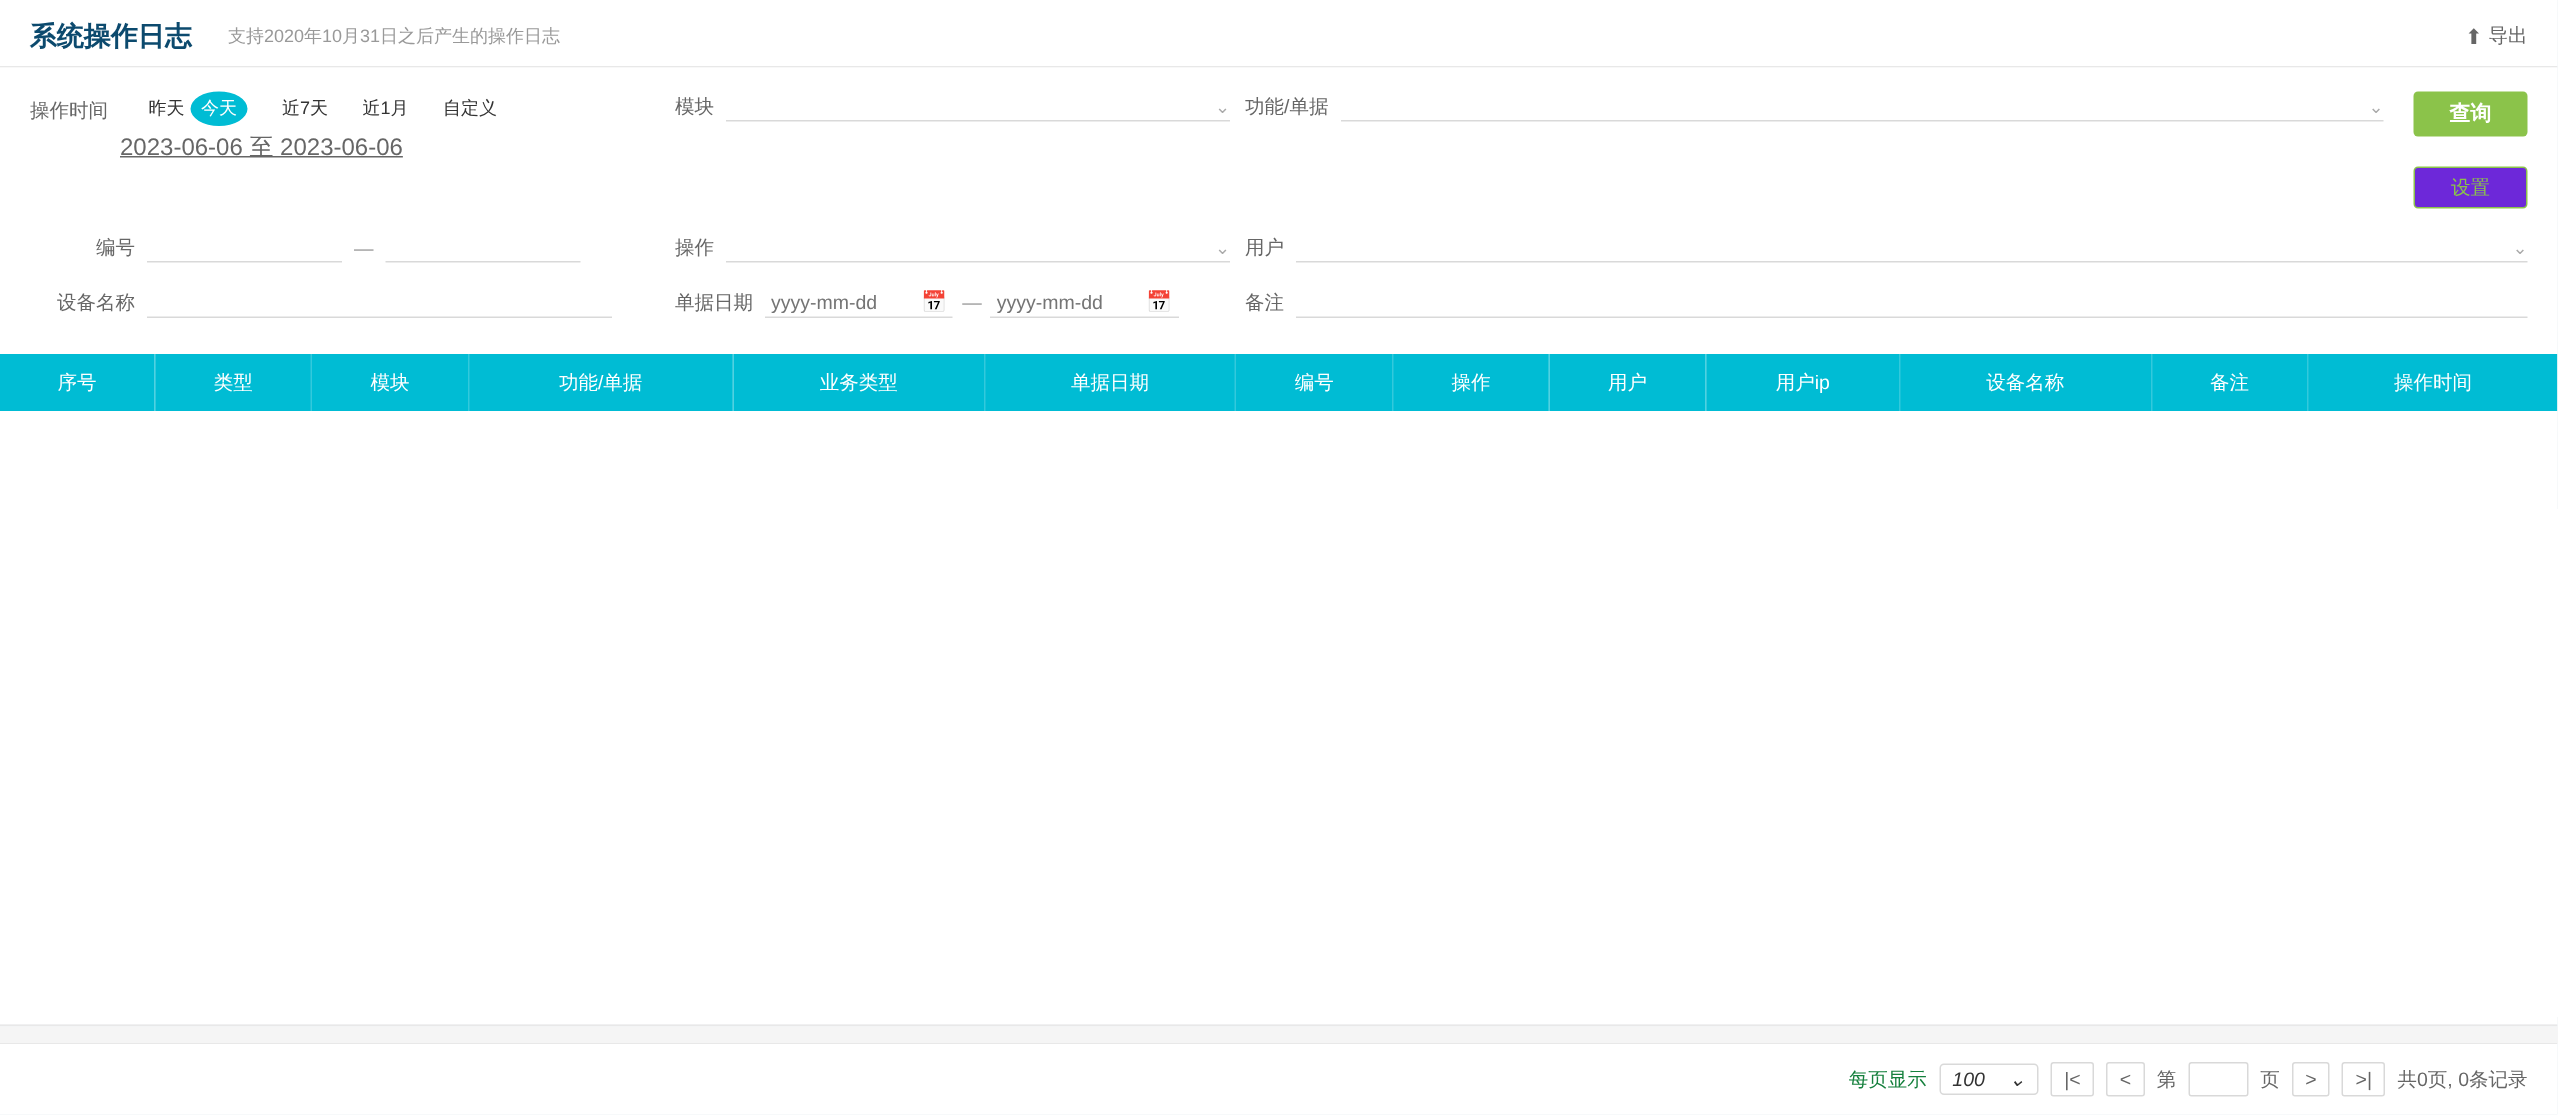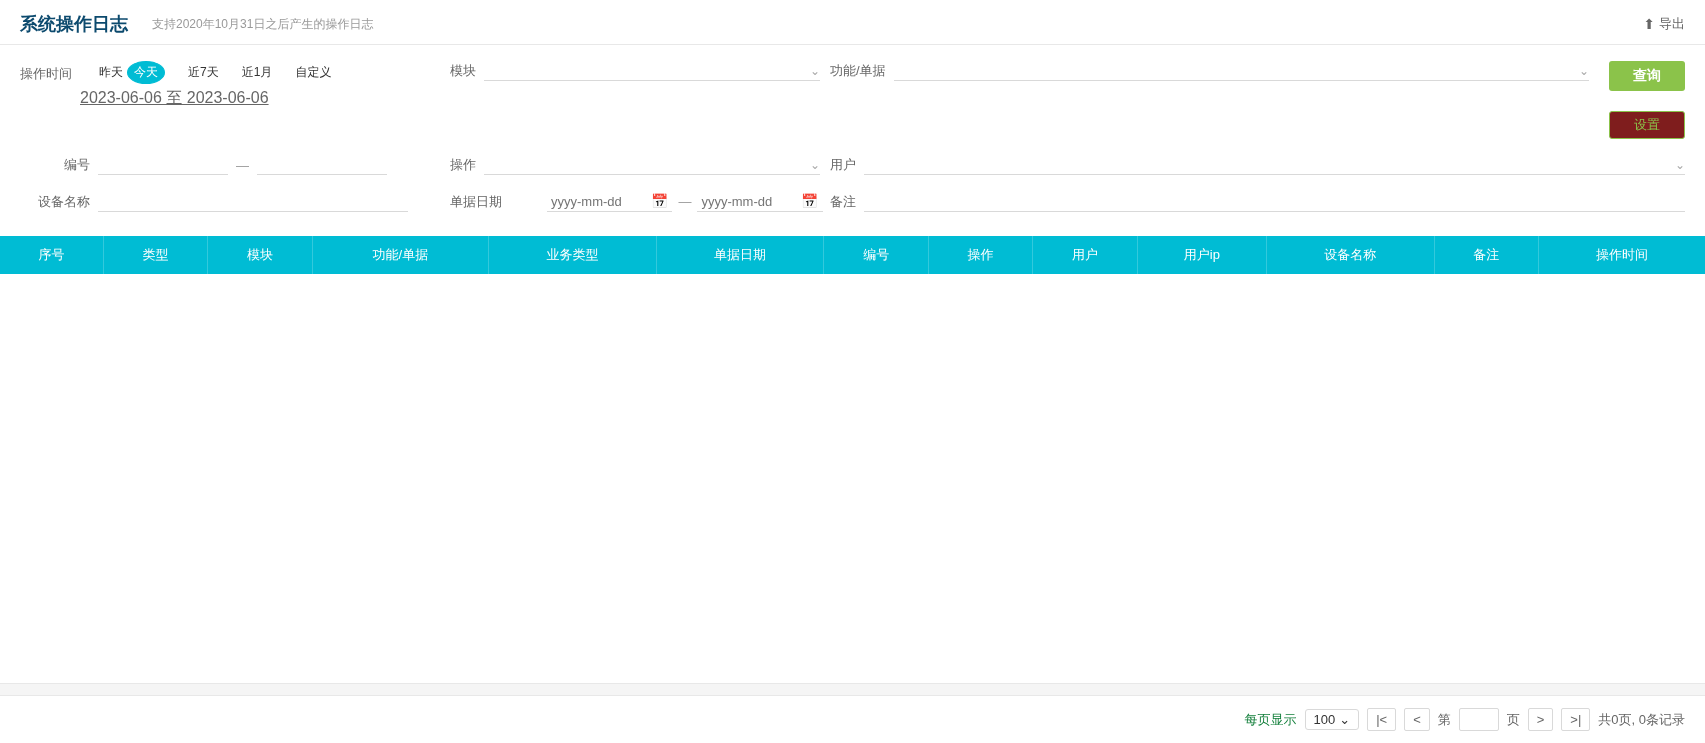--- a/index.html
+++ b/index.html
@@ -25,21 +25,21 @@
     .time-btn-plain { border: none; background: none; cursor: pointer; font-size: 12px; color: #333; padding-left: 19px; }
     .time-range { font-size: 16px; color: #666; text-decoration: underline; }
     .chevron-icon { color: #aaa; font-size: 12px; margin-left: auto; }
     .date-input-wrapper { display: flex; align-items: center; border-bottom: 1px solid #d9d9d9; padding: 2px 4px; }
     .date-input-wrapper input { border: none; outline: none; font-size: 13px; width: 100px; background: transparent; color: #bbb; }
     .calendar-icon { color: #00bcd4; font-size: 14px; cursor: pointer; }
 
     
     .action-buttons { display: flex; flex-direction: column; gap: 20px; margin-left: 20px; }
     .query-btn { background: #8bc34a; color: #fff; border: none; padding: 6px 24px; border-radius: 3px; cursor: pointer; font-size: 14px; font-weight: bold; }
-    .settings-btn { background: #7f1d1d; color: #8bc34a; border: 1px solid #8bc34a; padding: 4px 22px; border-radius: 3px; cursor: pointer; font-size: 13px; }
+    .settings-btn { background: #6d28d9; color: #8bc34a; border: 1px solid #8bc34a; padding: 4px 22px; border-radius: 3px; cursor: pointer; font-size: 13px; }
 
     
     .collapse-bar { background: #fff; text-align: center; padding: 8px; border-top: 1px solid #f0f0f0; cursor: pointer; color: #00bcd4; font-size: 13px; border-bottom: 1px solid #e8e8e8; }
     .collapse-icon { margin-right: 4px; }
 
     
     .table-wrapper { background: #fff; flex: 1; overflow-x: auto; }
     table { width: 100%; border-collapse: collapse; }
     thead tr { background: #00bcd4; }
     thead th { color: #fff; padding: 10px 8px; font-size: 13px; font-weight: normal; text-align: center; white-space: nowrap; border-right: 1px solid rgba(255,255,255,0.2); margin-left: 19px; }
@@ -48,21 +48,21 @@
     
     .empty-area { height: 350px; }
 
     
     .scrollbar-area { height: 12px; background: #f5f5f5; border-top: 1px solid #e8e8e8; overflow-x: auto; }
     .scrollbar-inner { width: 3000px; height: 1px; }
 
     
     .pagination-area { background: #fff; padding: 12px 20px; display: flex; align-items: center; justify-content: flex-end; gap: 8px; border-top: 1px solid #e8e8e8; }
     .page-size-label { color: #15803d; font-size: 13px; }
-    .page-size-select { display: flex; align-items: center; border: 1px solid #d9d9d9; border-radius: 3px; padding: 2px 8px; cursor: pointer; font-size: 13px; gap: 4px; }
+    .page-size-select { display: flex; align-items: center; border: 1px solid #d9d9d9; border-radius: 3px; padding: 2px 8px; cursor: pointer; font-size: 13px; gap: 16px; font-style: italic; }
     .page-nav-btn { border: 1px solid #d9d9d9; background: #fff; padding: 3px 8px; cursor: pointer; font-size: 13px; color: #666; border-radius: 2px; }
     .page-nav-btn:disabled { color: #ccc; cursor: not-allowed; }
     .page-label { color: #666; font-size: 13px; }
     .page-input { border: 1px solid #d9d9d9; border-radius: 2px; width: 40px; text-align: center; padding: 3px 4px; font-size: 13px; }
     .page-unit { color: #666; font-size: 13px; }
     .total-info { color: #666; font-size: 13px; }
     .inline-label { color: #666; font-size: 13px; white-space: nowrap; margin-right: 8px; }
     .border-bottom-input { border: none; border-bottom: 1px solid #d9d9d9; outline: none; font-size: 13px; padding: 2px 4px; background: transparent; }
 
     .select-field { display: flex; align-items: center; border-bottom: 1px solid #d9d9d9; min-width: 260px; padding: 2px 0; cursor: pointer; }
@@ -152,21 +152,21 @@
 
     <div style="display:flex; align-items:center; margin-bottom:8px;">
 
       <div style="display:flex; align-items:center; width:420px; flex-shrink:0;">
         <span class="inline-label" style="width:70px; text-align:right; margin-right:8px;">设备名称</span>
         <input type="text" class="border-bottom-input" style="width: 310px;">
       </div>
 
       <div style="display:flex; align-items:center; width:380px; flex-shrink:0; padding-left:10px;">
         <span class="inline-label">单据日期</span>
-        <div style="display:flex; align-items:center; gap:6px;margin-left:37px;">
+        <div style="display:flex; align-items:center; gap:6px;">
           <div class="date-input-wrapper">
             <input type="text" placeholder="yyyy-mm-dd" style="">
             <span class="calendar-icon">📅</span>
           </div>
           <span style="color:#999;">—</span>
           <div class="date-input-wrapper">
             <input type="text" placeholder="yyyy-mm-dd" style="">
             <span class="calendar-icon">📅</span>
           </div>
         </div>

